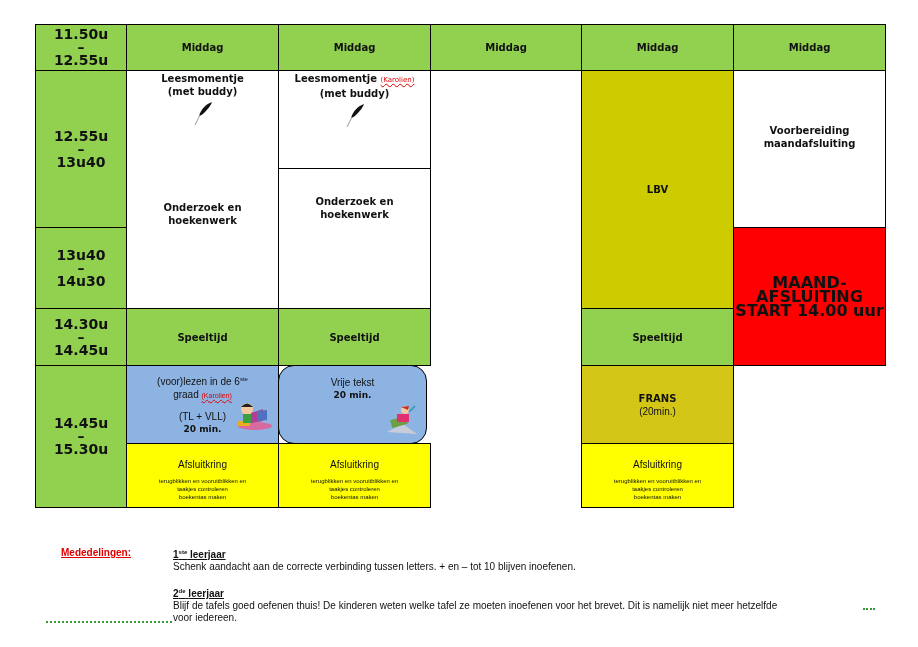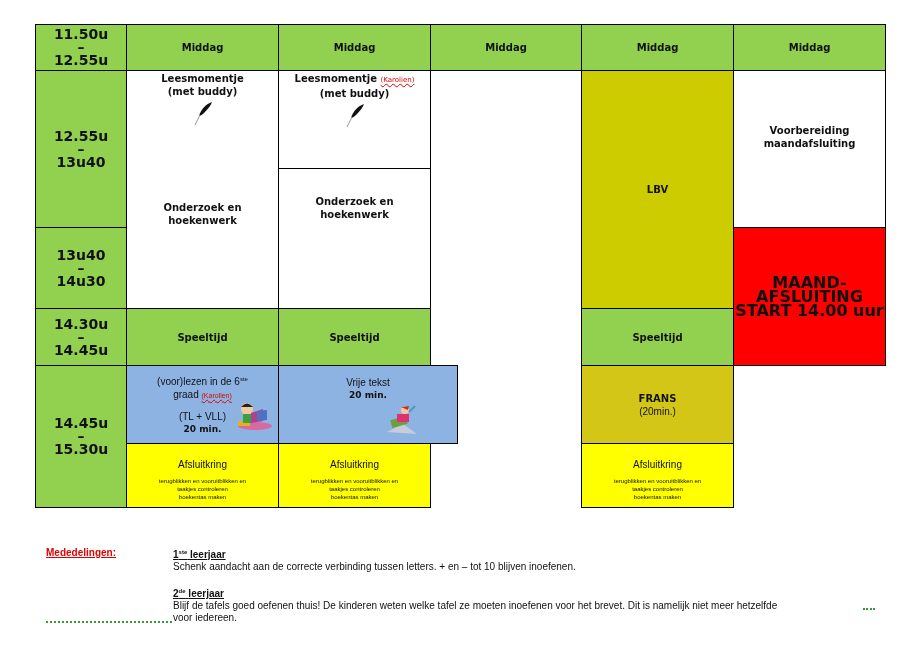--- a/index.html
+++ b/index.html
@@ -131,21 +131,21 @@
     <line x1="8" y1="14" x2="3" y2="24" stroke="#999" stroke-width="1"></line>
   </svg>
 </div>
 <div class="cell white bold" style="left:278px;top:168px;width:153px;height:141px;justify-content:flex-start;">
   <div style="margin-top:26px;">Onderzoek en</div>
   <div>hoekenwerk</div>
 </div>
 <div class="cell green bold" style="left:278px;top:308px;width:153px;height:58px;">
     <span>Speeltijd</span>
   </div>
-<div class="cell blue" style="left:278px;top:365px;width:180px;height:79px;justify-content:flex-start;">
+<div class="cell blue" style="left:278px;top:365px;width:149px;height:79px;justify-content:flex-start;border-radius:16px;">
   <div class="thin" style="margin-top:10px;">Vrije tekst</div>
   <div class="bold" style="font-size:9px;">20 min.</div>
   <svg width="38" height="36" viewBox="0 0 38 36" style="position:absolute;left:104px;top:36px;">
     <path d="M4 30 L20 22 L34 32 Z" fill="#c8ccd8"></path>
     <rect x="8" y="16" width="16" height="8" fill="#6aa040" transform="rotate(-15 16 20)"></rect>
     <rect x="14" y="12" width="12" height="8" fill="#e03070"></rect>
     <circle cx="22" cy="8" r="4" fill="#f5c9a0"></circle>
     <path d="M18 5 L26 4 L25 8 Z" fill="#c03030"></path>
     <line x1="26" y1="10" x2="32" y2="4" stroke="#40a0c0" stroke-width="2"></line>
   </svg>
@@ -177,21 +177,21 @@
 <div class="cell white bold" style="left:733px;top:70px;width:153px;height:158px;justify-content:flex-start;">
   <div style="margin-top:53px;">Voorbereiding</div>
   <div>maandafsluiting</div>
 </div>
 <div class="cell red maand" style="left:733px;top:227px;width:153px;height:139px;">
   <div>MAAND-</div>
   <div>AFSLUITING</div>
   <div>START 14.00 uur</div>
 </div>
 
-<div class="notes" style="left:46px;top:547px;text-align:right;">
+<div class="notes" style="left:61px;top:547px;text-align:right;">
   <span class="notes-label">Mededelingen:</span>
 </div>
 <div class="notes" style="left:173px;top:546px;">
   <div class="ulb">
     <span>1</span><span class="sup">ste</span>
     <span>leerjaar</span>
   </div>
   <div>Schenk aandacht aan de correcte verbinding tussen letters. + en – tot 10 blijven inoefenen.</div>
 </div>
 <div class="notes" style="left:173px;top:585px;">

